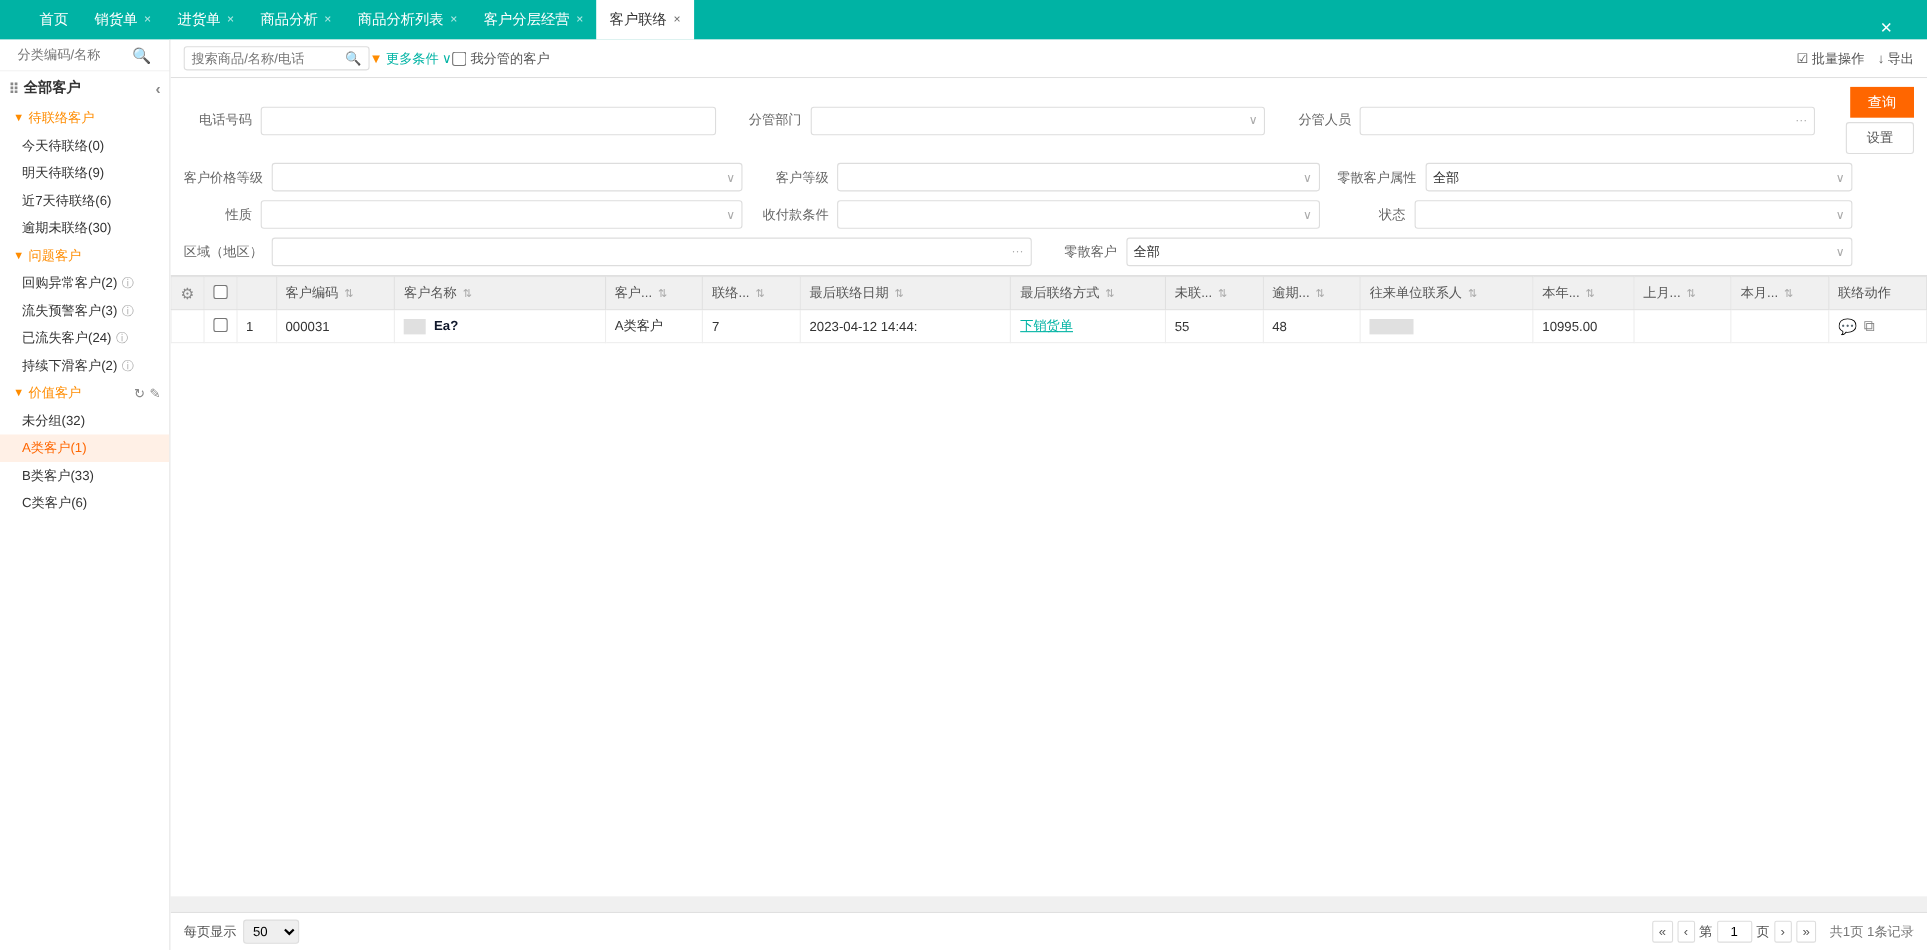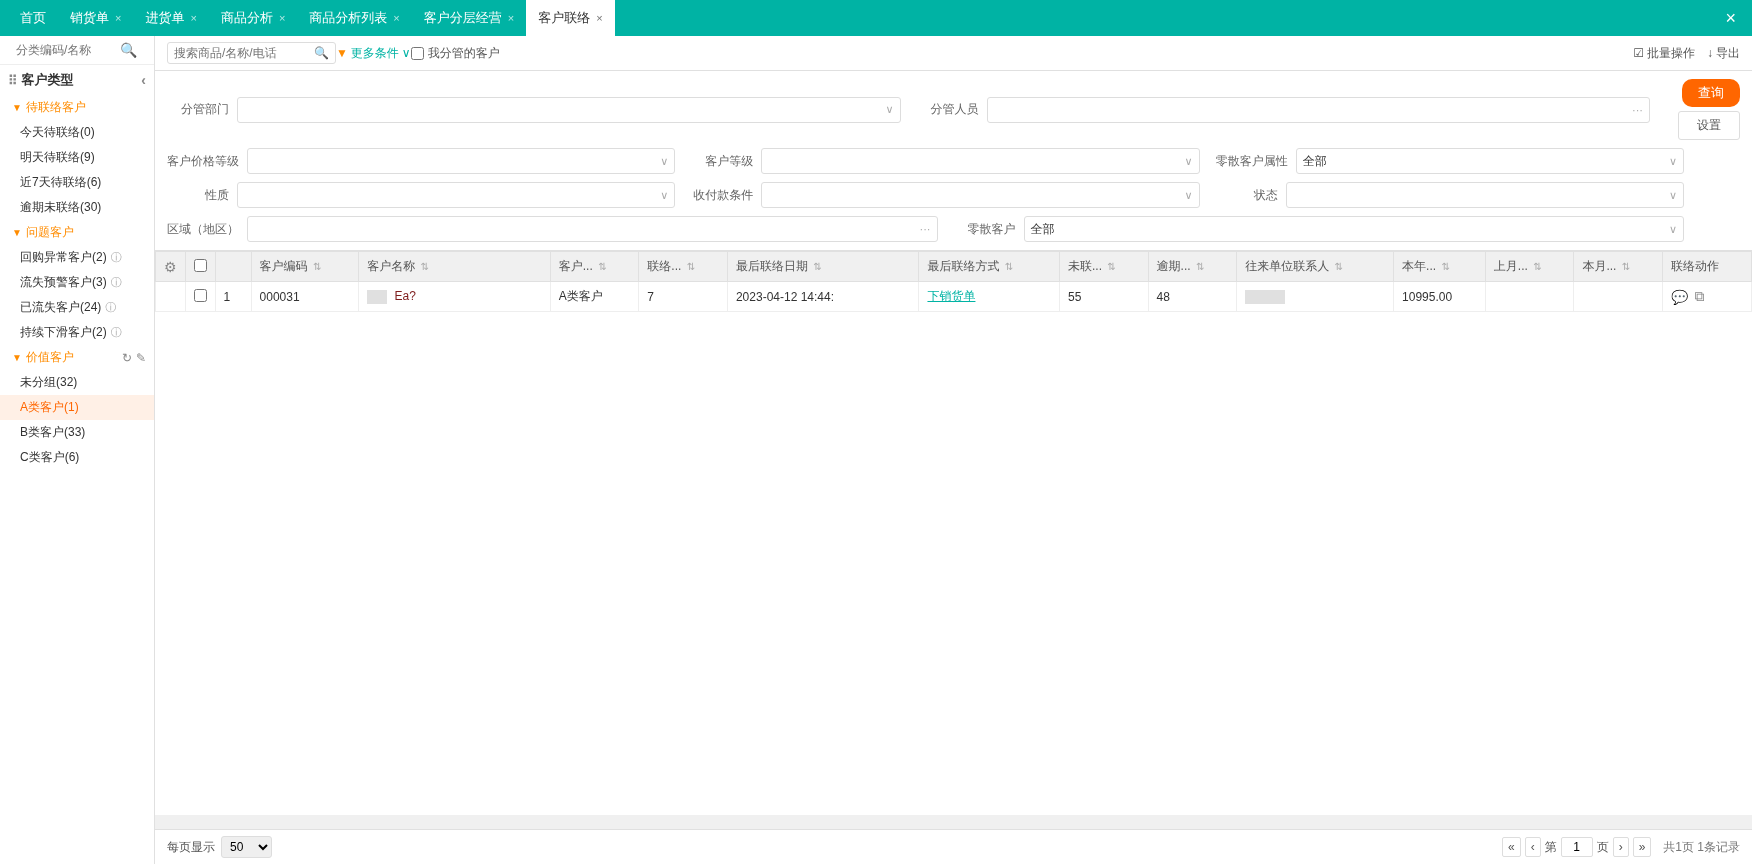--- a/index.html
+++ b/index.html
@@ -1,20 +1,20 @@
 <!DOCTYPE html>
 <html><head>
   <meta charset="utf-8">
   <style>
     * { margin: 0; padding: 0; box-sizing: border-box; }
     body { font-family: 'Microsoft YaHei', Arial, sans-serif; font-size: 12px; background: #f5f5f5; width: 1752px; height: 864px; overflow: hidden; color: #333; }
 
     
     .top-nav {
-      display: flex; align-items: center; background: #00b3a4; height: 36px; padding: 0 8px;
+      display: flex; align-items: flex-end; background: #00b3a4; height: 36px; padding: 0 24px;
     }
     .top-nav .nav-item {
       display: flex; align-items: center; padding: 0 12px; height: 36px; color: #fff; font-size: 13px; cursor: pointer; white-space: nowrap;
     }
     .top-nav .nav-item.home { background: transparent; }
     .top-nav .nav-item.active { background: #fff; color: #333; }
     .top-nav .nav-item .close-icon { margin-left: 6px; font-size: 11px; opacity: 0.7; }
     .top-nav .spacer { flex: 1; }
     .top-nav .close-btn { color: #fff; font-size: 18px; cursor: pointer; padding: 0 8px; }
 
@@ -78,21 +78,21 @@
     .filter-cell .label {
       color: #666; font-size: 12px; white-space: nowrap; min-width: 70px; text-align: right; padding-right: 8px;
     }
     .filter-cell .input-wrap {
       flex: 1; border: 1px solid #ddd; border-radius: 3px; padding: 3px 6px; display: flex; align-items: center; background: #fff; min-height: 26px;
     }
     .filter-cell .input-wrap .chevron { margin-left: auto; color: #aaa; font-size: 11px; }
     .filter-cell .input-wrap .dots { margin-left: auto; color: #aaa; font-size: 11px; }
     .filter-cell .select-val { font-size: 12px; color: #333; }
     .query-btn {
-      background: #ff6600; color: #fff; border: none; border-radius: 10px; padding: 5px 16px; font-size: 13px; cursor: pointer; margin-left: 8px;
+      background: #ff6600; color: #fff; border: none; border-radius: 0; padding: 5px 16px; font-size: 13px; cursor: pointer; margin-left: 8px;
     }
     .setting-btn {
       background: #fff; color: #555; border: 1px solid #ddd; border-radius: 3px; padding: 5px 12px; font-size: 12px; cursor: pointer; margin-left: 4px;
     }
 
     
     .table-area { flex: 1; overflow: auto; background: #fff; margin: 0; }
     table { width: 100%; border-collapse: collapse; font-size: 12px; }
     thead tr { background: #f0f0f0; }
     thead th {
@@ -168,21 +168,21 @@
 <div class="main-layout">
 
   <div class="sidebar">
     <div class="sidebar-search">
       <input type="text" placeholder="分类编码/名称" style="">
       <span class="search-icon">🔍</span>
     </div>
 
     <div class="sidebar-group-header">
       <span class="grid-icon">⠿</span>
-      <span>客户类型</span>
+      <span>全部客户</span>
       <span class="collapse-btn">‹</span>
     </div>
 
     <div class="sidebar-section-title">
       <span class="arrow">▼</span>
       <span>待联络客户</span>
     </div>
     <div class="sidebar-item">
       <span>今天待联络(0)</span>
     </div>
@@ -266,20 +266,24 @@
         <span>↓</span>
         <span>导出</span>
       </div>
     </div>
 
     <div class="advanced-filter">
       <div style="display:flex; gap:0;">
         <div style="flex:1;">
 
           <div class="filter-row">
+            <div class="filter-cell">
+              <span class="label">电话号码</span>
+              <div class="input-wrap" style="margin-right:16px;"></div>
+            </div>
             <div class="filter-cell">
               <span class="label">分管部门</span>
               <div class="input-wrap" style="margin-right:16px;">
                 <span class="chevron">∨</span>
               </div>
             </div>
             <div class="filter-cell">
               <span class="label">分管人员</span>
               <div class="input-wrap" style="margin-right:16px;">
                 <span class="dots">···</span>
@@ -420,21 +424,21 @@
         <tbody>
           <tr>
             <td></td>
             <td>
               <input type="checkbox" style="">
             </td>
             <td>1</td>
             <td>000031</td>
             <td>
               <span style="background:#e0e0e0; display:inline-block; width:20px; height:14px; margin-right:4px; vertical-align:middle;"></span>
-              <span style="color:#7f1d1d;">Ea?</span>
+              <span style="color:#0f172a;font-weight:bold;">Ea?</span>
             </td>
             <td>A类客户</td>
             <td>7</td>
             <td>2023-04-12 14:44:</td>
             <td class="link">下销货单</td>
             <td>55</td>
             <td>48</td>
             <td>
               <span style="background:#e0e0e0; display:inline-block; width:40px; height:14px; vertical-align:middle;"></span>
             </td>

